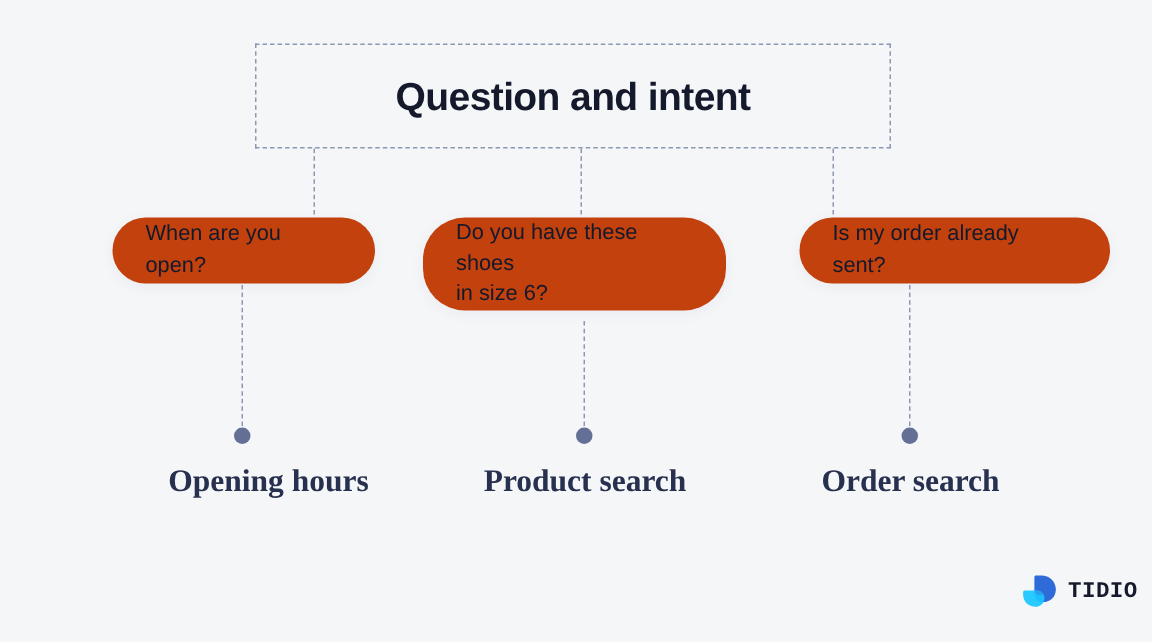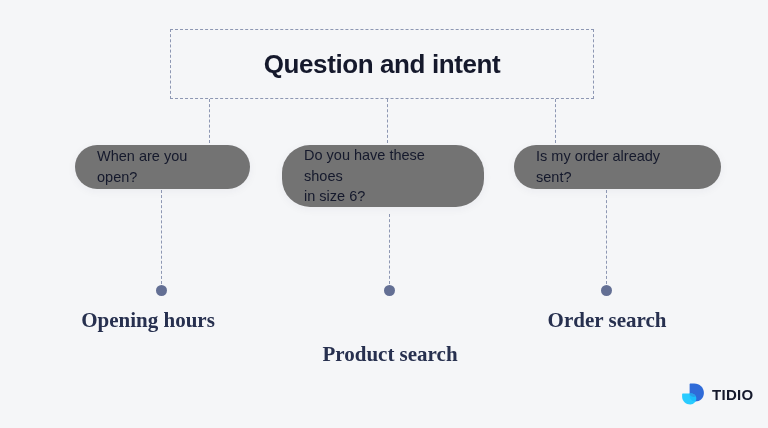--- a/index.html
+++ b/index.html
@@ -66,21 +66,21 @@
     border-radius: 50%;
     background: #636f94;
   }
   .dot.d1 { left: 156px; top: 285px; }
   .dot.d2 { left: 384px; top: 285px; }
   .dot.d3 { left: 601px; top: 285px; }
 
   
   .bubble {
     position: absolute;
-    background: #737373;
+    background: #c2410c;
     box-sizing: border-box;
     display: flex;
     align-items: center;
     box-shadow: 0 2px 10px rgba(30, 40, 80, 0.05);
     color: #15192c;
     font-family: "Liberation Sans", sans-serif;
     font-size: 14.5px;
     line-height: 1.42;
   }
   .bubble-1 {
@@ -90,61 +90,61 @@
     padding: 0 22px;
     justify-content: center;
   }
   .bubble-2 {
     left: 282px; top: 145px;
     width: 202px; height: 62px;
     border-radius: 28px;
     padding: 0 22px;
   }
   .bubble-3 {
-    left: 514px; top: 145px;
+    left: 533px; top: 145px;
     width: 207px; height: 44px;
     border-radius: 22px;
     padding: 0 22px;
     justify-content: flex-start;
   }
   .bubble-text { white-space: pre-line; }
 
   
   .caption {
     position: absolute;
     font-family: "Liberation Serif", serif;
     font-weight: bold;
     font-size: 21px;
     color: #27304f;
     white-space: nowrap;
     text-align: center;
     transform: translateX(-50%);
   }
-  .cap-1 { left: 148px; top: 308px; }
-  .cap-2 { left: 390px; top: 308px; margin-top: 34px; }
+  .cap-1 { left: 179px; top: 308px; }
+  .cap-2 { left: 390px; top: 308px; }
   .cap-3 { left: 607px; top: 308px; }
 
   
   .logo {
     position: absolute;
     left: 681px;
     top: 383px;
     display: flex;
     align-items: center;
     gap: 7px;
   }
   .logo-mark {
     position: relative;
     width: 24px;
     height: 23px;
     flex: none;
   }
   .logo-mark svg { display: block; }
   .logo-word {
-    font-family: Liberation Sans, sans-serif;
+    font-family: Liberation Mono, monospace;
     font-size: 15px;
     font-weight: bold;
     letter-spacing: 0.3px;
     color: #15192c;
   }
 </style>
 </head>
 <body>
 
 <div id="canvas">

